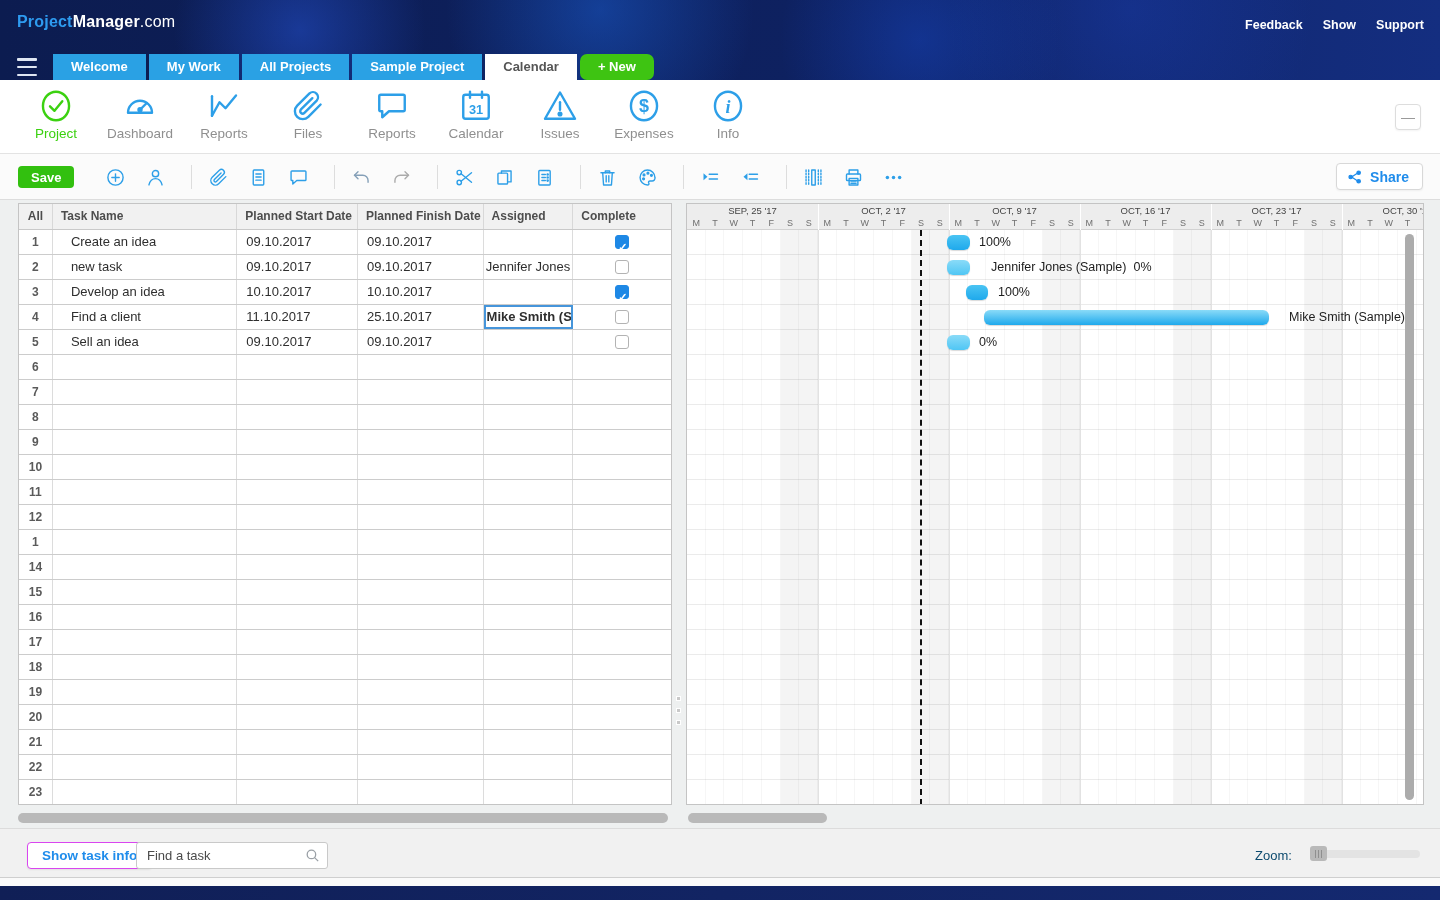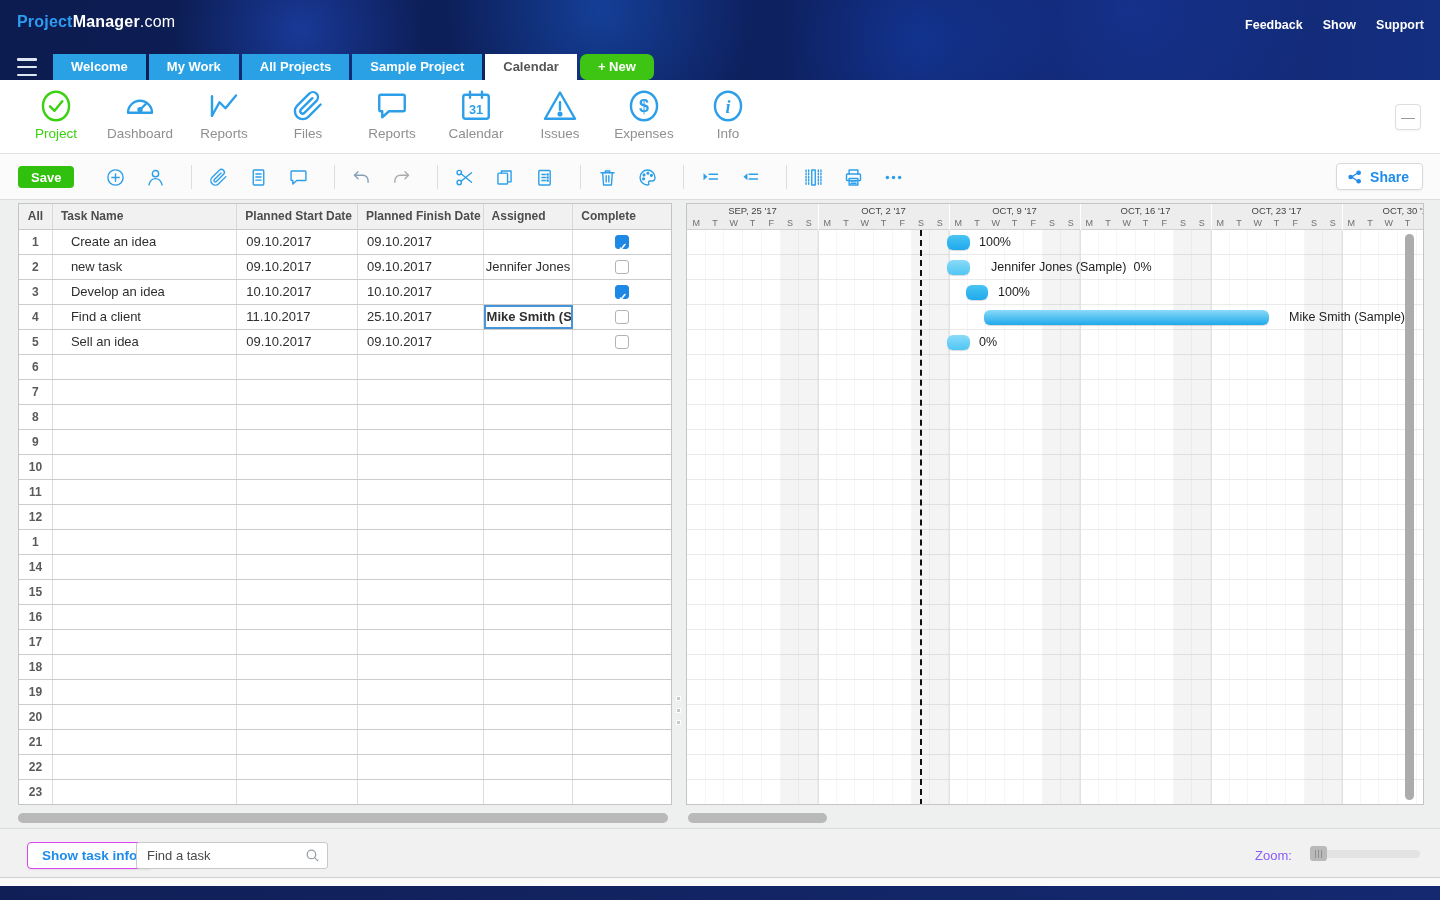--- a/index.html
+++ b/index.html
@@ -96,21 +96,21 @@
 
   
   .footerbar { position:absolute; left:0; top:828px; width:1440px; height:50px; background:#f1f1f1; border-top:1px solid #dcdcdc; border-bottom:1px solid #cfcfcf; }
   .sti-btn { position:absolute; left:27px; top:13px; height:27px; padding:0 14px; background:#fff; border:1px solid #d946ef; border-radius:4px;
     color:#1f8ceb; font-family:"Liberation Sans",sans-serif; font-size:13.5px; font-weight:bold; cursor:pointer; box-shadow:0 1px 2px rgba(0,0,0,.07); }
   .find-wrap { position:absolute; left:136px; top:13px; width:192px; height:27px; }
   .find-input { width:100%; height:100%; border:1px solid #c9c9c9; border-radius:3px; padding:0 30px 0 10px;
     font-family:"Liberation Sans",sans-serif; font-size:13px; color:#333; background:#fff; }
   .find-input::placeholder { color:#4a4a4a; opacity:1; }
   .find-icon { position:absolute; right:7px; top:5px; width:17px; height:17px; }
-  .zoom-label { position:absolute; left:1255px; top:19px; font-size:13px; color:#8b5cf6; }
+  .zoom-label { position:absolute; left:1255px; top:19px; font-size:13px; color:#0c4a6e; }
   .zoom-track { position:absolute; left:1310px; top:21px; width:110px; height:8px; background:#e3e3e3; border-radius:4px; cursor:pointer; }
   .zoom-handle { position:absolute; left:1310px; top:17px; width:17px; height:15px; background:#b9b9b9; border-radius:3px; cursor:pointer;
     display:flex; align-items:center; justify-content:center; gap:2px; }
   .zoom-handle i { display:block; width:1px; height:8px; background:#8f8f8f; }
 
   .bottom-strip { position:absolute; left:0; top:886px; width:1440px; height:14px;
     background:linear-gradient(90deg,#101f56,#142970); }
 </style>
 </head>
 <body>

